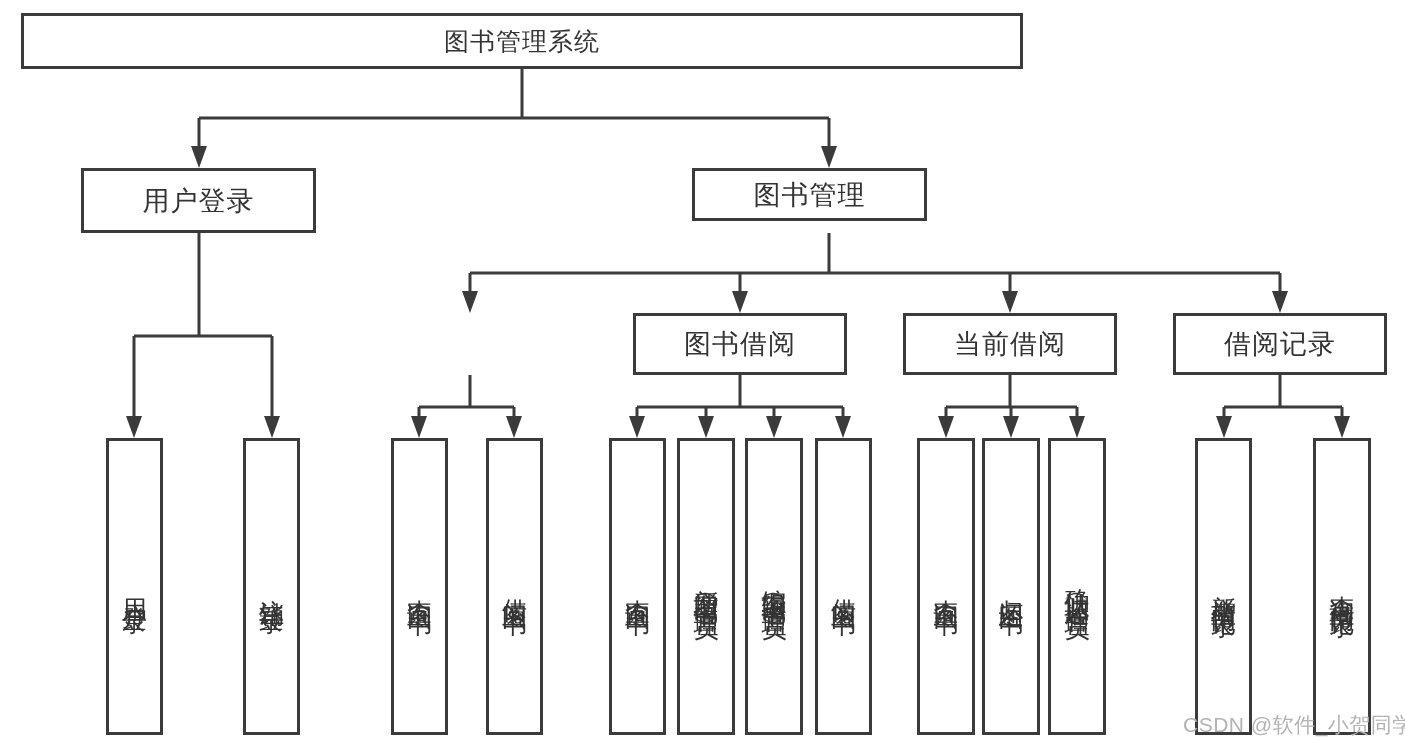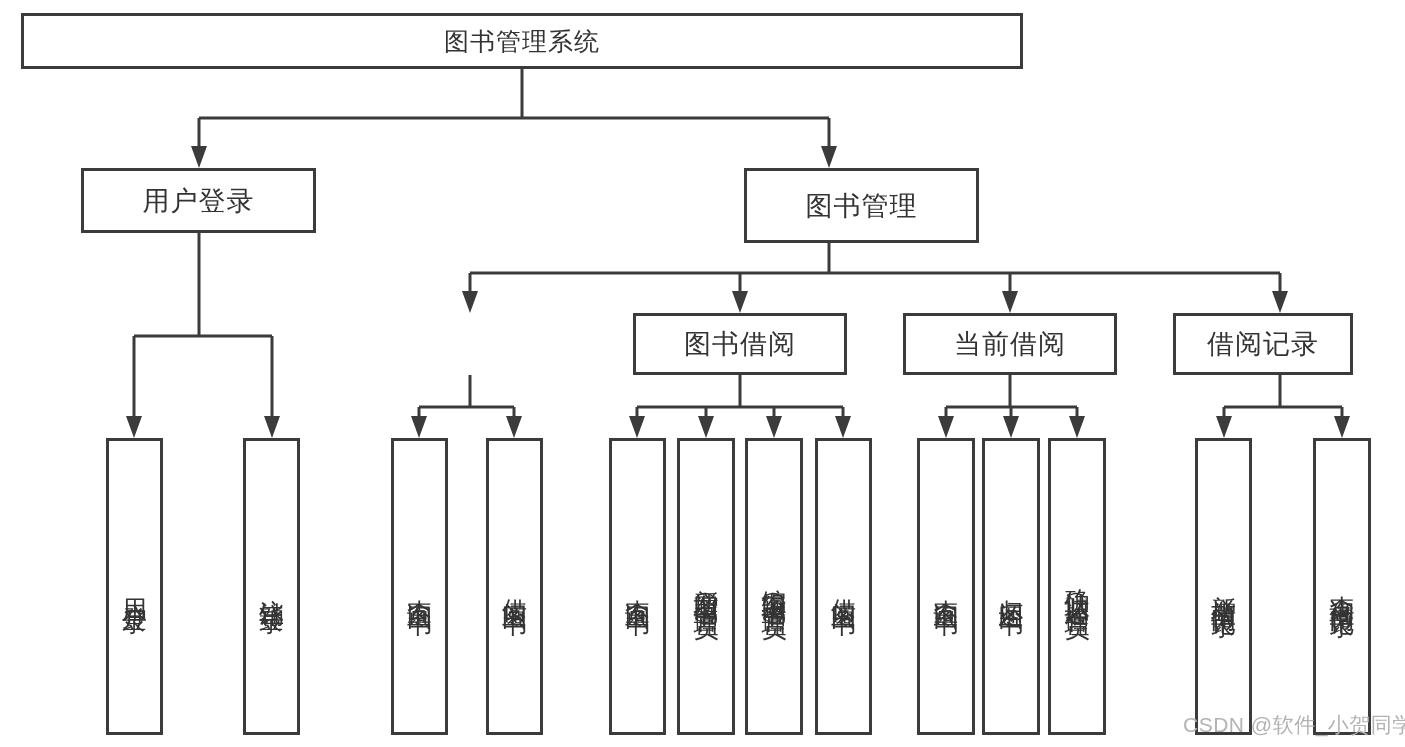--- a/index.html
+++ b/index.html
@@ -133,25 +133,25 @@
       <polygon points="1003,416 1019,416 1011,438"></polygon>
       <polygon points="1069,416 1085,416 1077,438"></polygon>
       <polygon points="1216,416 1232,416 1224,438"></polygon>
       <polygon points="1334,416 1350,416 1342,438"></polygon>
     </g>
   </svg>
 
   <div class="node root-label" style="left:21px; top:13px; width:1002px; height:56px;">图书管理系统</div>
 
   <div class="node h-label" style="left:81px; top:168px; width:235px; height:65px;">用户登录</div>
-  <div class="node h-label" style="left:744px; top:168px; width:235px; height:75px;">图书管理</div>
+  <div class="node h-label" style="left:692px; top:168px; width:235px; height:53px;">图书管理</div>
 
   <div class="node h-label" style="left:633px; top:313px; width:214px; height:62px;text-align:right;">图书借阅</div>
   <div class="node h-label" style="left:903px; top:313px; width:214px; height:62px;">当前借阅</div>
-  <div class="node h-label" style="left:1173px; top:313px; width:180px; height:62px;">借阅记录</div>
+  <div class="node h-label" style="left:1173px; top:313px; width:214px; height:62px;">借阅记录</div>
 
   <div class="node leaf" style="left:106px; top:438px; width:57px; height:297px;">
     <span>用户登录</span>
   </div>
   <div class="node leaf" style="left:243px; top:438px; width:57px; height:297px;">
     <span>注销登录</span>
   </div>
 
   <div class="node leaf" style="left:391px; top:438px; width:57px; height:297px;">
     <span>查询图书</span>

